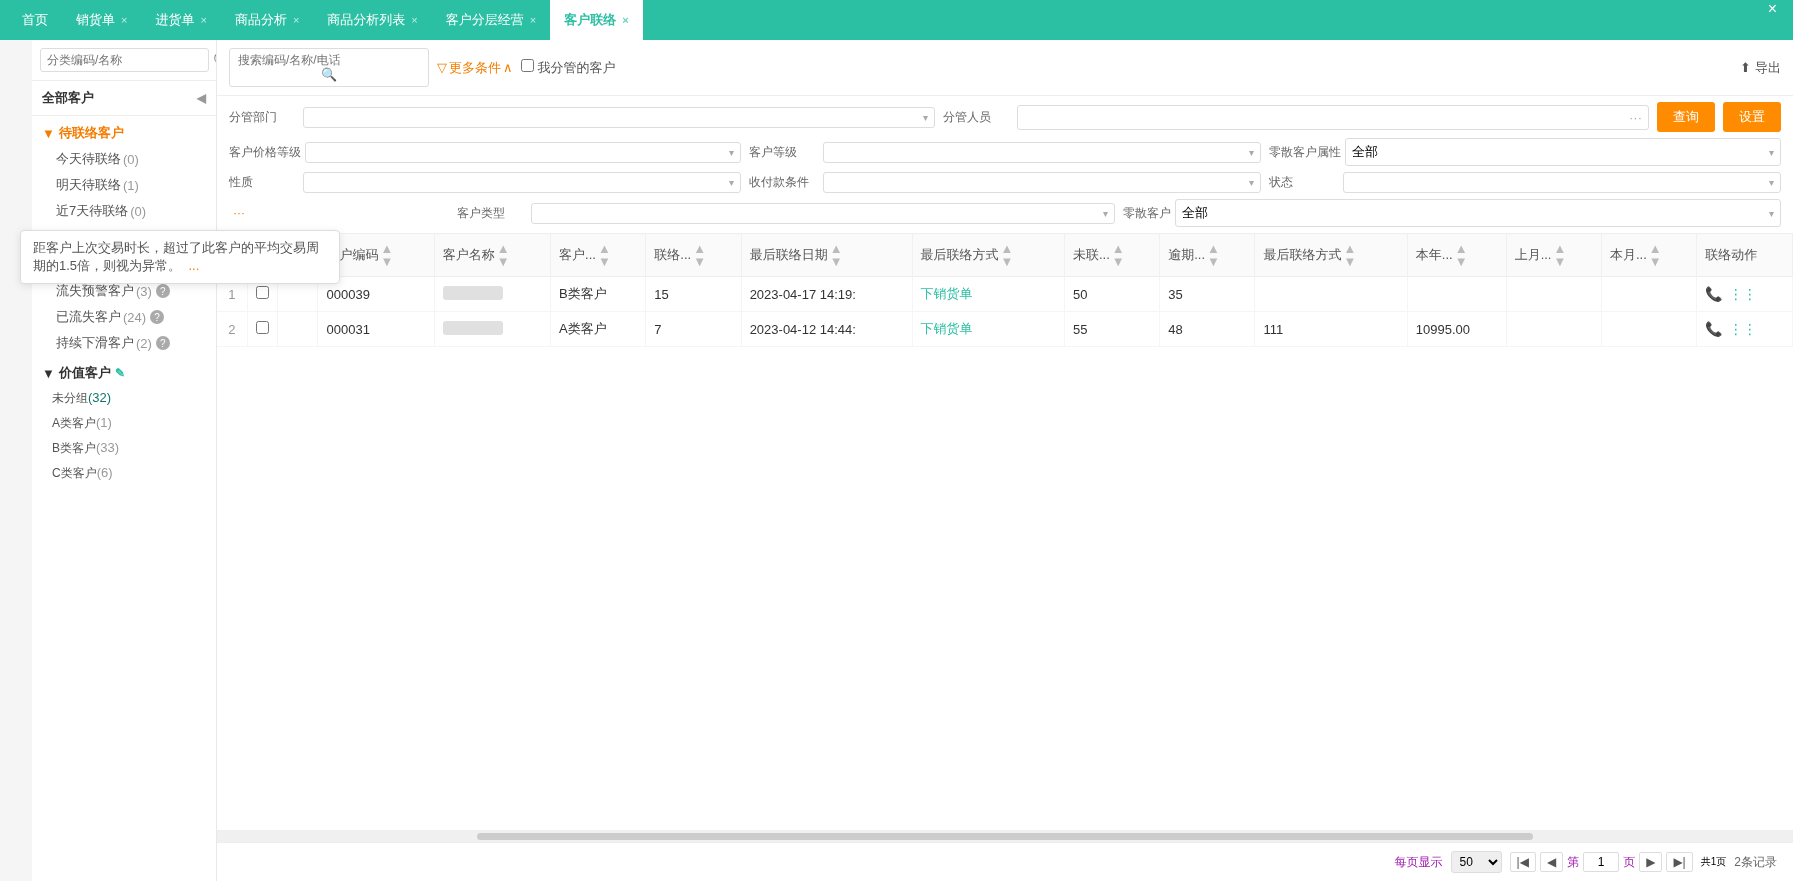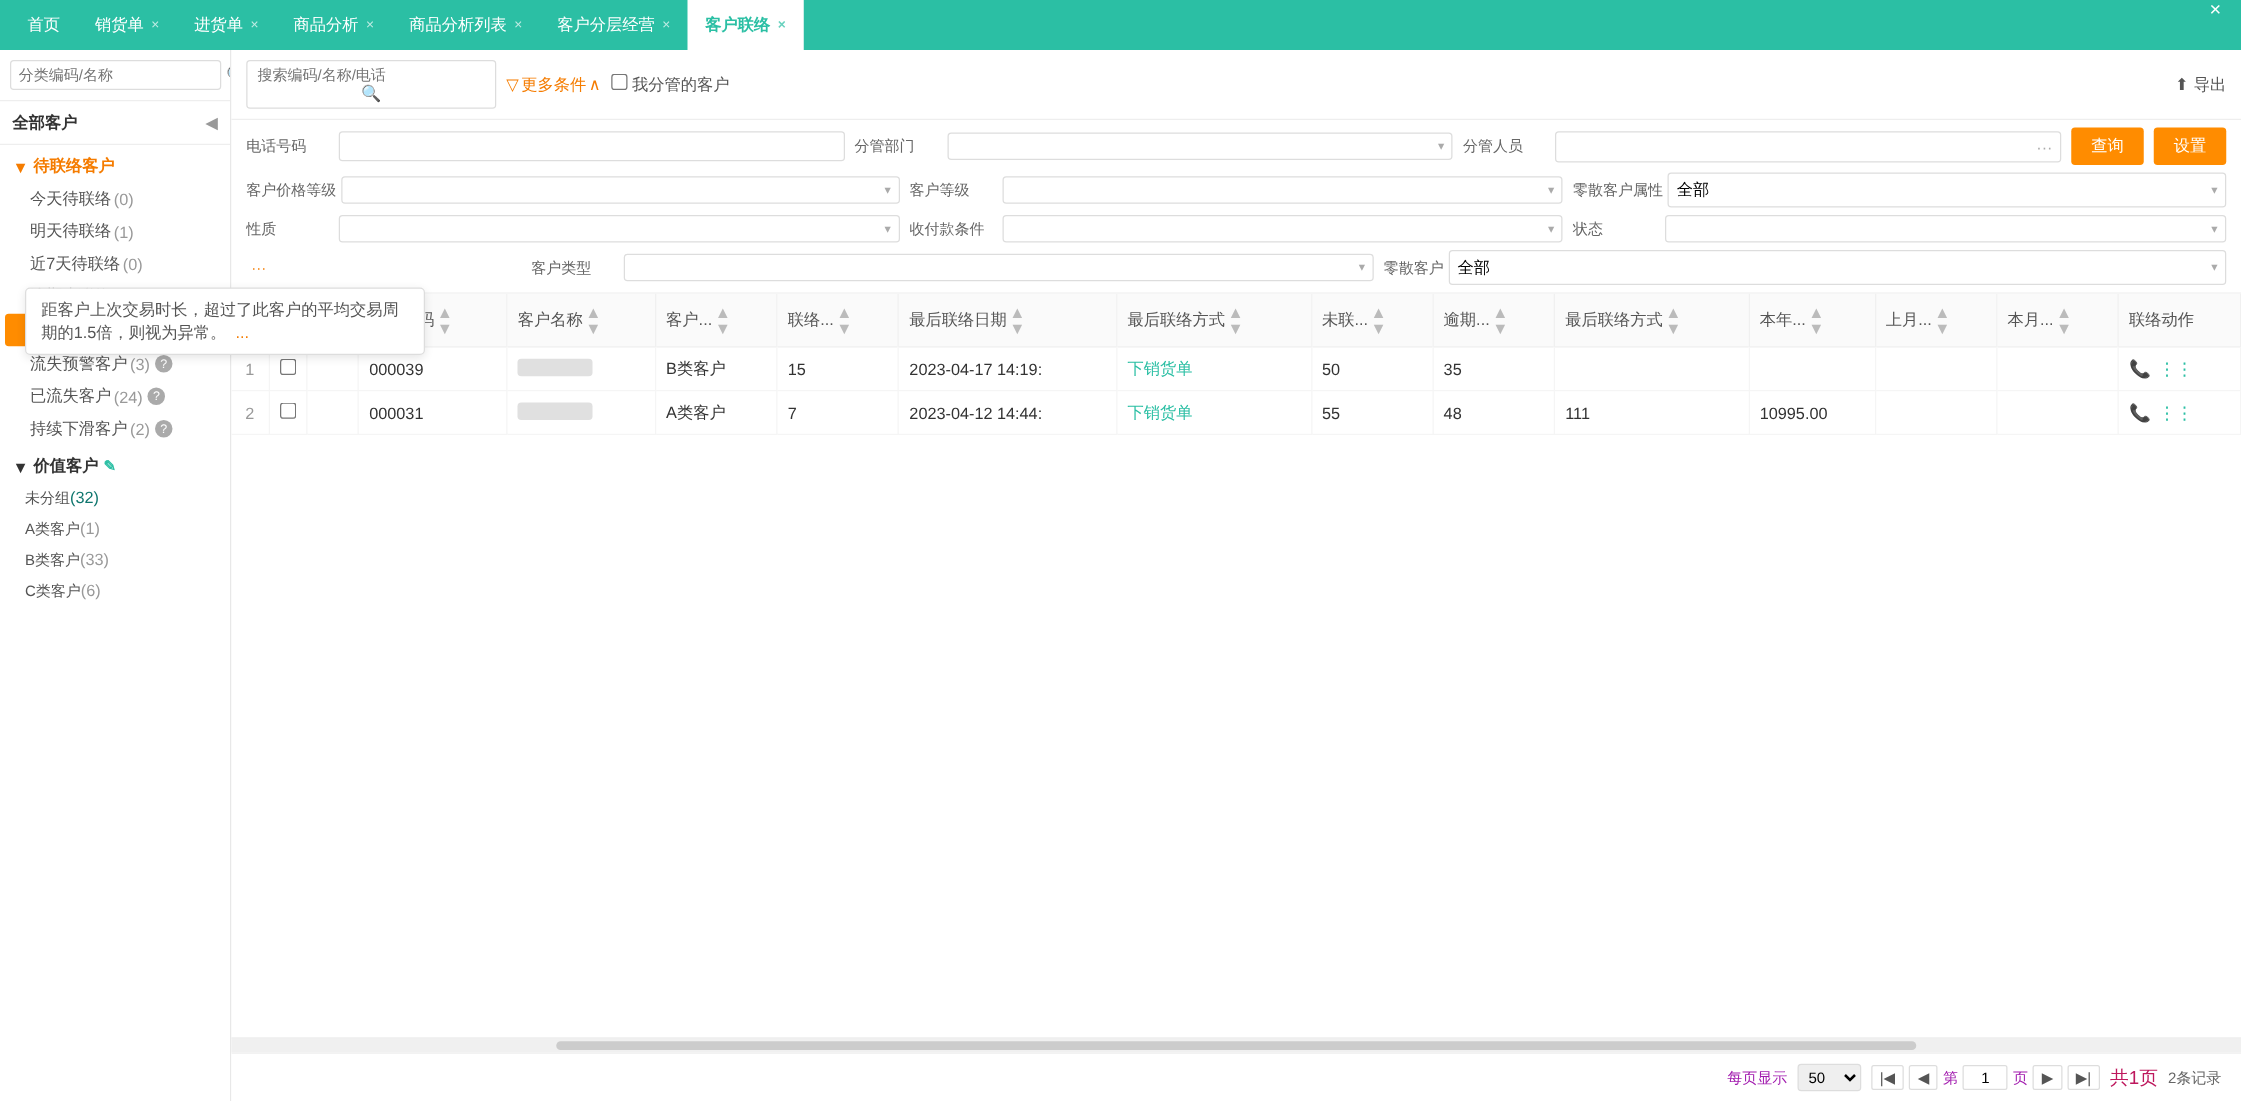--- a/index.html
+++ b/index.html
@@ -40,20 +40,21 @@
       right: 16px;
       color: white;
       font-size: 16px;
       cursor: pointer;
     }
 
     
     .main-layout {
       display: flex;
       height: calc(881px - 40px);
+      margin-left: 32px;
     }
 
     
     .left-sidebar {
       width: 185px;
       background: white;
       border-right: 1px solid #e8e8e8;
       display: flex;
       flex-direction: column;
       overflow: hidden;
@@ -358,21 +359,21 @@
     }
     .page-btn:disabled { color: #ccc; cursor: not-allowed; }
     .page-current {
       border: 1px solid #ddd;
       border-radius: 2px;
       padding: 2px 6px;
       font-size: 12px;
       width: 36px;
       text-align: center;
     }
-    .page-total { color: #be185d; font-size: 15px; }
+    .page-total { color: #000000; font-size: 10px; }
     .total-records { color: #666; font-size: 12px; }
 
     
     .h-scrollbar {
       height: 12px;
       background: #f0f0f0;
       border-top: 1px solid #eee;
       position: relative;
     }
     .h-scrollbar-thumb {
@@ -532,24 +533,20 @@
       </div>
       <div class="export-btn">
         <span>⬆</span>
         <span>导出</span>
       </div>
     </div>
 
     <div class="filter-extended">
 
       <div class="filter-row">
-        <div class="filter-field">
-          <label>电话号码</label>
-          <input class="filter-input" type="text" style="width: 200px;">
-        </div>
         <div class="filter-field">
           <label>分管部门</label>
           <div class="filter-select" style="width:300px;">
             <span></span>
             <span class="caret">▾</span>
           </div>
         </div>
         <div class="filter-field">
           <label>分管人员</label>
           <div class="filter-select" style="flex:1;">

